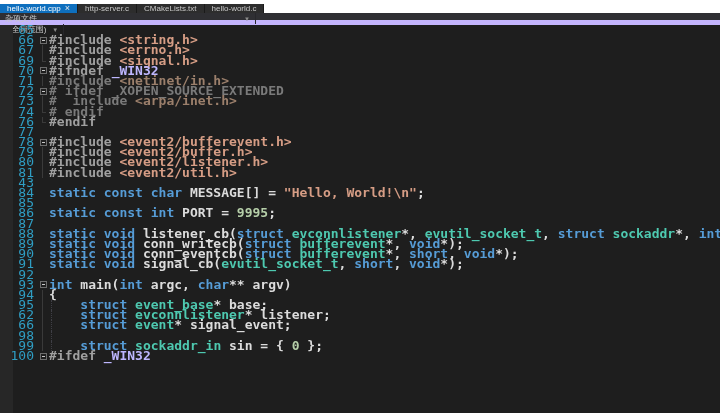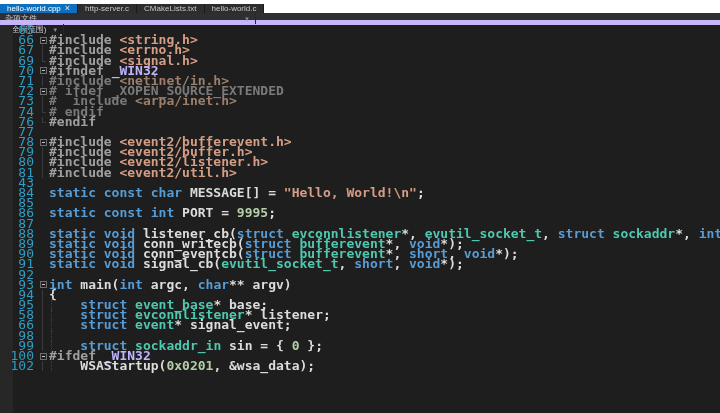--- a/index.html
+++ b/index.html
@@ -256,21 +256,21 @@
           <span class="code"><span class="tok-pl">{</span></span>
         </div>
         <div class="line">
           <span class="ln">95</span>
           <span class="fold">
             <span class="fline"></span>
           </span>
           <span class="code"><span class="guide"></span><span class="tok-pl">    </span><span class="tok-kw">struct</span><span class="tok-pl"> </span><span class="tok-ty">event_base</span><span class="tok-pl">* base;</span></span>
         </div>
         <div class="line">
-          <span class="ln">58</span>
+          <span class="ln">62</span>
           <span class="fold">
             <span class="fline"></span>
           </span>
           <span class="code"><span class="guide"></span><span class="tok-pl">    </span><span class="tok-kw">struct</span><span class="tok-pl"> </span><span class="tok-ty">evconnlistener</span><span class="tok-pl">* listener;</span></span>
         </div>
         <div class="line">
           <span class="ln">66</span>
           <span class="fold">
             <span class="fline"></span>
           </span>
@@ -290,23 +290,16 @@
           </span>
           <span class="code"><span class="guide"></span><span class="tok-pl">    </span><span class="tok-kw">struct</span><span class="tok-pl"> </span><span class="tok-ty">sockaddr_in</span><span class="tok-pl"> sin = { </span><span class="tok-num">0</span><span class="tok-pl"> };</span></span>
         </div>
         <div class="line">
           <span class="ln">100</span>
           <span class="fold">
             <span class="fbox"></span>
           </span>
           <span class="code"><span class="tok-pp">#ifdef </span><span class="tok-mac">_WIN32</span></span>
         </div>
-        <div class="line">
-          <span class="ln">102</span>
-          <span class="fold">
-            <span class="fline"></span>
-          </span>
-          <span class="code"><span class="guide"></span><span class="tok-pl">    WSAStartup(</span><span class="tok-num">0x0201</span><span class="tok-pl">, &amp;wsa_data);</span></span>
-        </div>
       </div>
   </div>
 
 </div>
 
 </body></html>

